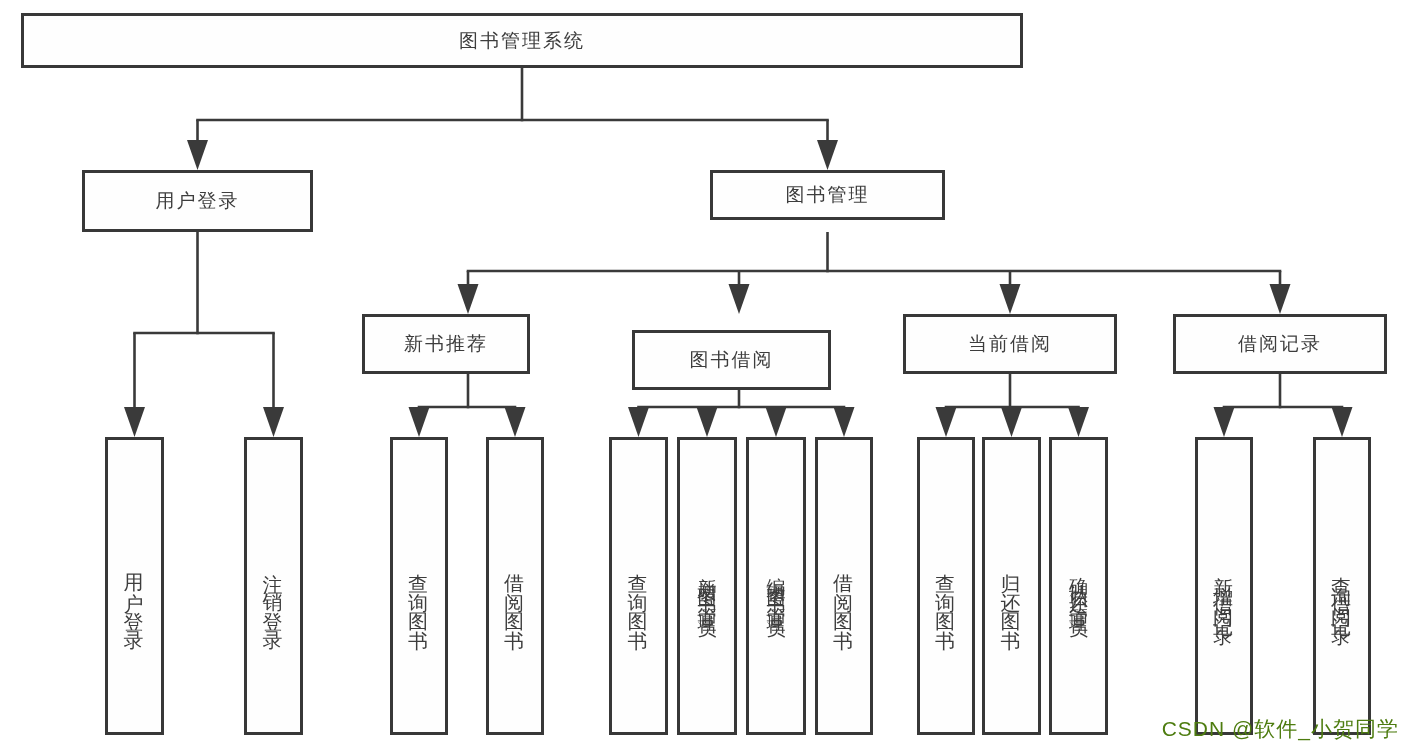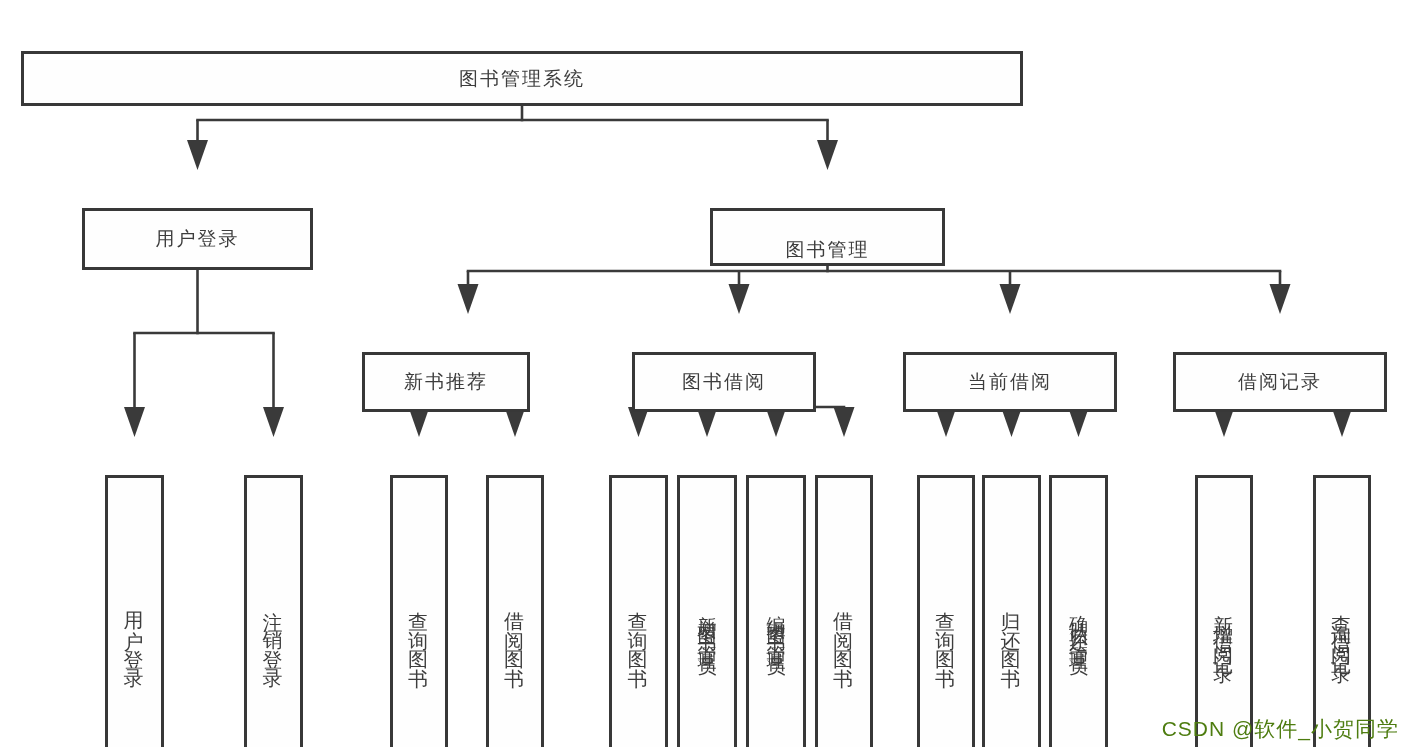--- a/index.html
+++ b/index.html
@@ -33,21 +33,20 @@
   .box {
     position: absolute;
     box-sizing: border-box;
     background: #fefefe;
     border: 3px solid #383838;
     display: flex;
     align-items: center;
     justify-content: center;
     z-index: 1;
     color: #3d3d3d;
-    margin-top: 38px;
   }
   .hlabel {
     font-size: 19px;
     letter-spacing: 2px;
     white-space: nowrap;
     color: #3d3d3d;
   }
   .vtext {
     writing-mode: vertical-rl;
     text-orientation: mixed;
@@ -56,24 +55,24 @@
     white-space: nowrap;
   }
   .v4 { letter-spacing: 19px; padding-top: 19px; }
   .v6 { letter-spacing: 10px; padding-top: 10px; }
   .v9 { letter-spacing: 6px; padding-top: 6px; font-size: 19px; }
 
   
   #b-root        { left: 21px;  top: 13px;  width: 1002px; height: 55px; }
   
   #b-user-login  { left: 82px;  top: 170px; width: 231px; height: 62px; }
-  #b-book-mgmt   { left: 710px; top: 170px; width: 235px; height: 58px; align-items: flex-end; }
+  #b-book-mgmt   { left: 710px; top: 170px; width: 235px; height: 50px; }
   
   #b-new-rec     { left: 362px; top: 314px; width: 168px; height: 60px; }
-  #b-borrow      { left: 632px; top: 314px; width: 184px; height: 60px; }
+  #b-borrow      { left: 632px; top: 330px; width: 199px; height: 60px; }
   #b-current     { left: 903px; top: 314px; width: 214px; height: 60px; }
   #b-records     { left: 1173px;top: 314px; width: 214px; height: 60px; }
   
   .leaf { top: 437px; height: 298px; }
   #l1  { left: 105px;  width: 59px; }
   #l2  { left: 244px;  width: 59px; }
   #l3  { left: 390px;  width: 58px; }
   #l4  { left: 486px;  width: 58px; }
   #l5  { left: 609px;  width: 59px; }
   #l6  { left: 677px;  width: 60px; }

